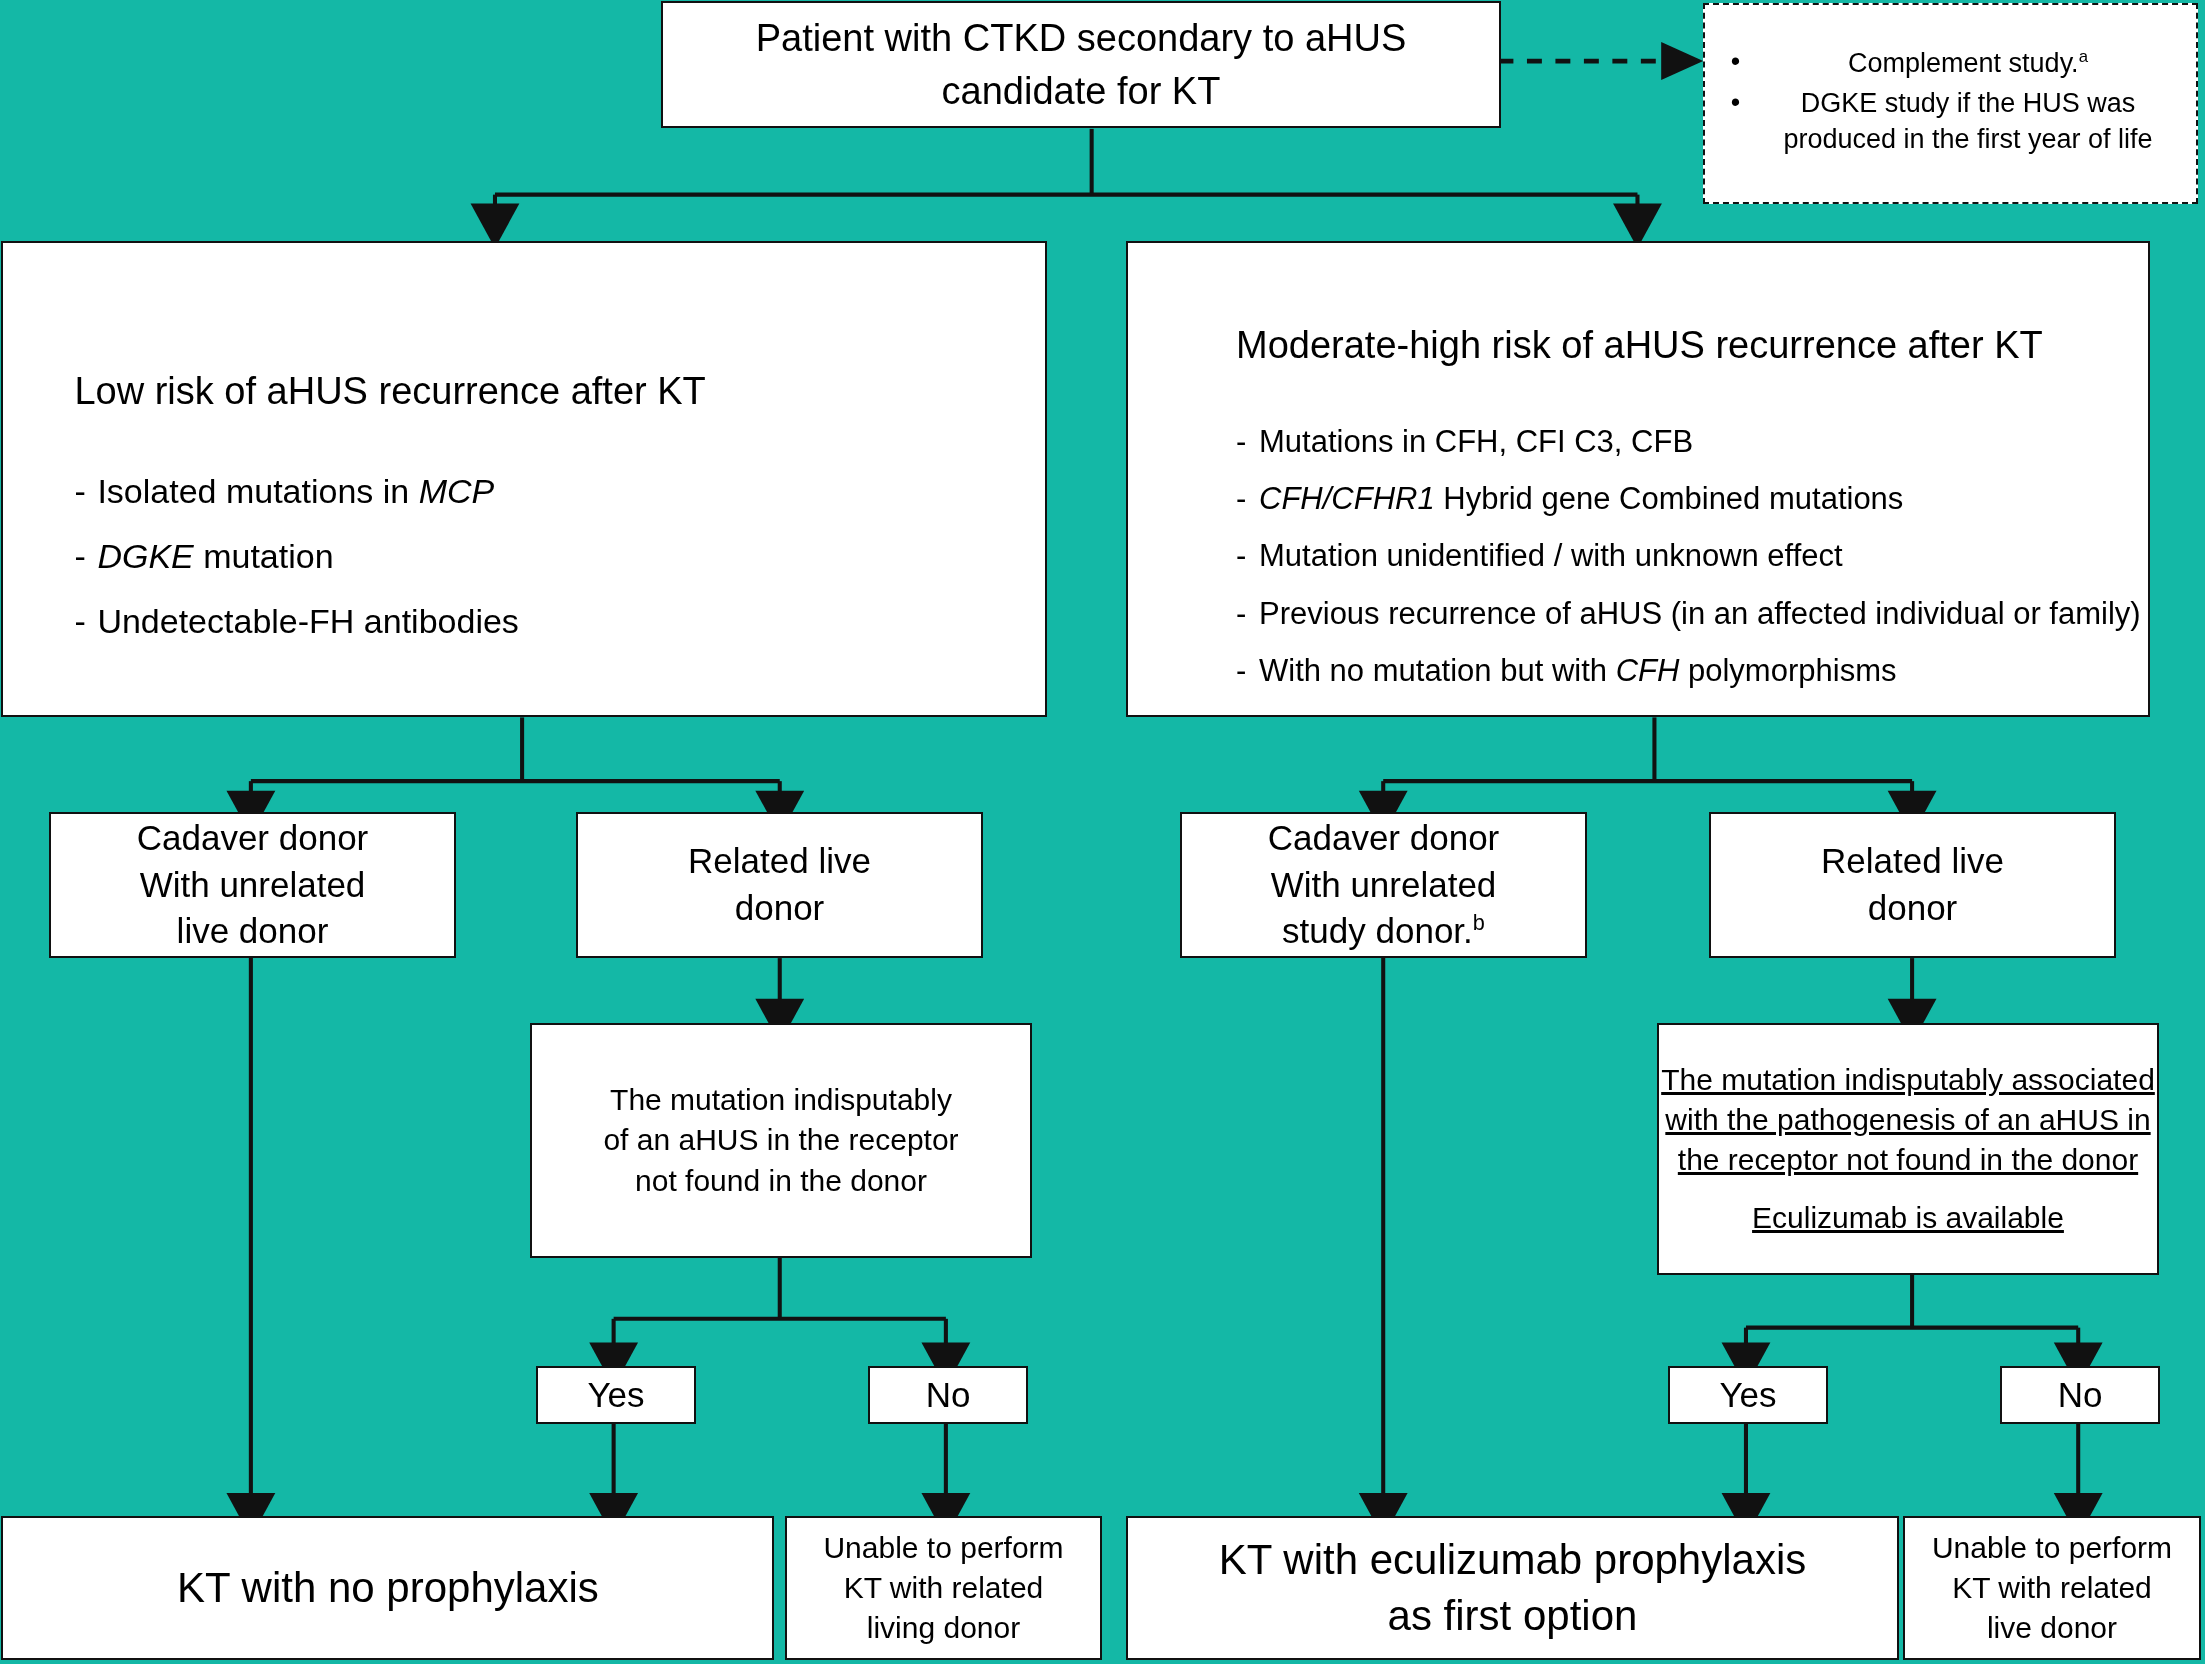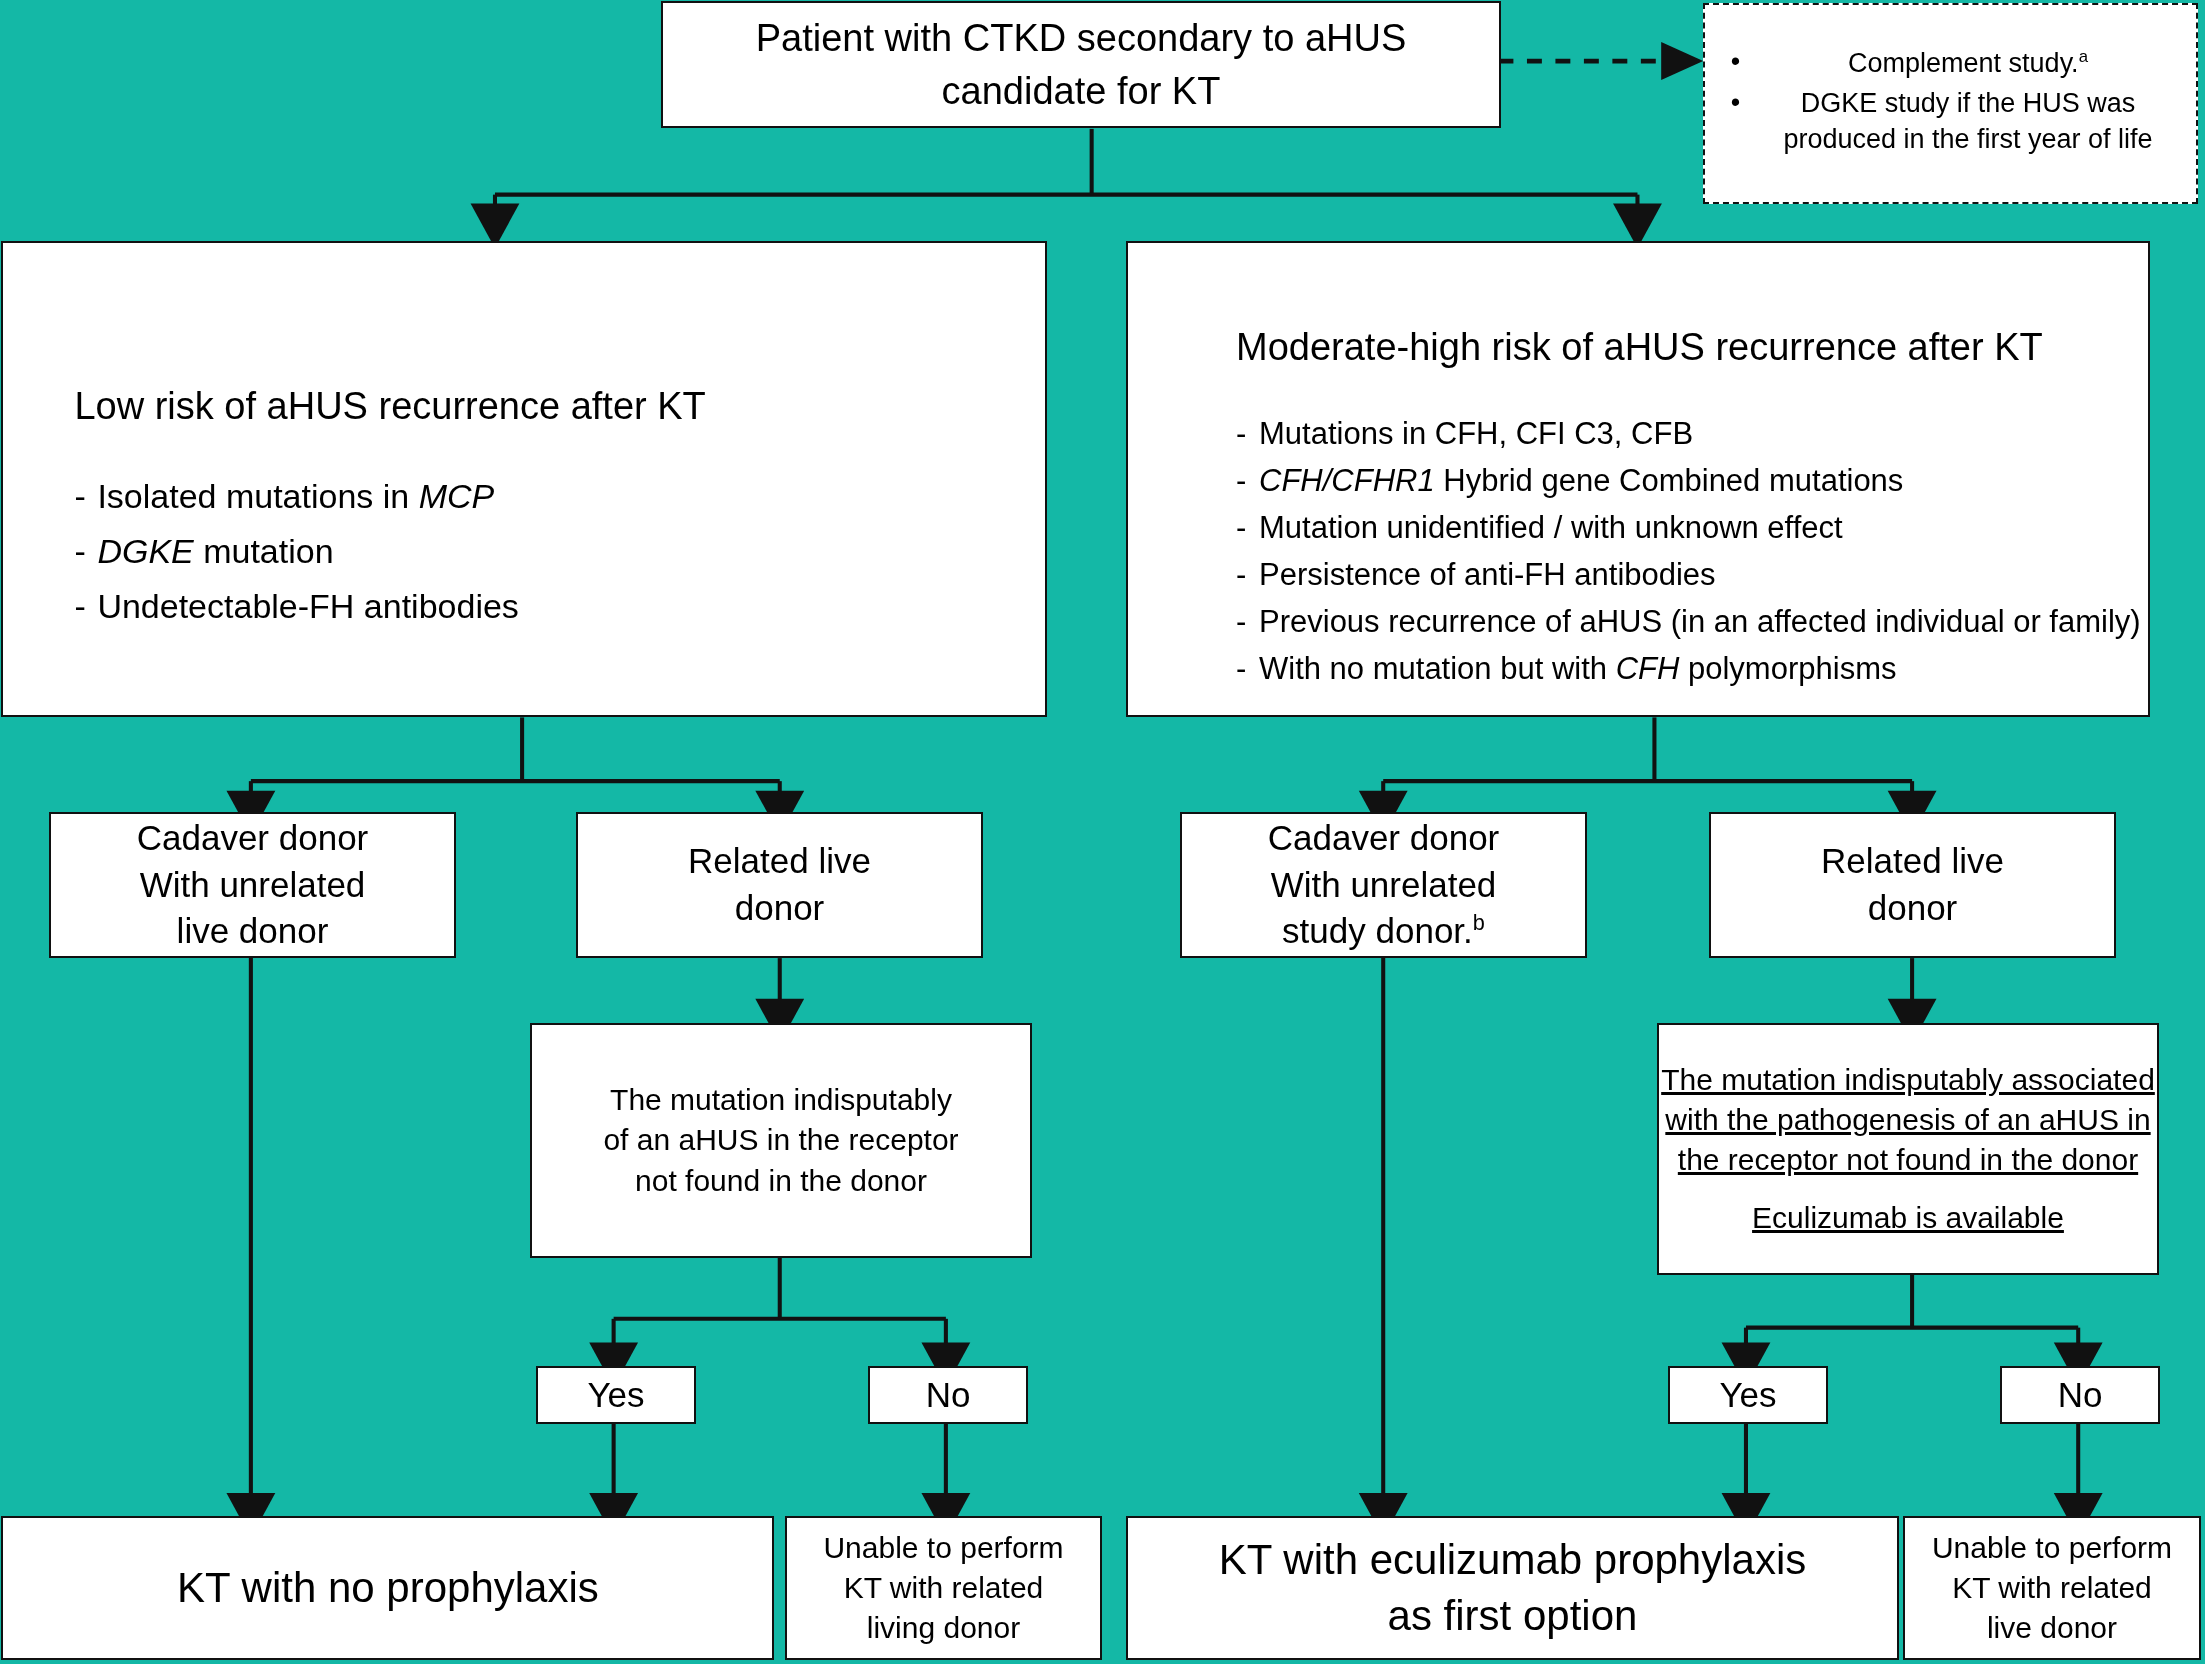--- a/index.html
+++ b/index.html
@@ -66,20 +66,21 @@
   }
   .risk-list {
     list-style: none;
     margin: 0;
     padding: 0;
     font-size: 34px;
     line-height: 1.62;
   }
   .risk-list li {
     white-space: nowrap;
+    margin-top: 10px;
   }
   .dash-mark {
     display: inline-block;
     width: 23px;
   }
   .note-list {
     list-style: none;
     margin: 0;
     padding: 0;
     font-size: 27px;
@@ -218,23 +219,20 @@
       <li>
         <span class="dash-mark">-</span><span>Mutations in CFH, CFI C3, CFB</span><span class="it"></span><span></span>
       </li>
       <li>
         <span class="dash-mark">-</span><span></span><span class="it">CFH/CFHR1</span><span> Hybrid gene Combined mutations</span>
       </li>
       <li>
         <span class="dash-mark">-</span><span>Mutation unidentified /  with unknown effect</span><span class="it"></span><span></span>
       </li>
       <li>
-        <span class="dash-mark">-</span><span>Persistence of anti-FH antibodies</span><span class="it"></span><span></span>
-      </li>
-      <li>
         <span class="dash-mark">-</span><span>Previous recurrence of aHUS (in an affected individual or family)</span><span class="it"></span><span></span>
       </li>
       <li>
         <span class="dash-mark">-</span><span>With no mutation but with </span><span class="it">CFH</span><span> polymorphisms</span>
       </li>
     </ul>
   </div>
 
   <div class="node" style="left:49px; top:812px; width:407px; height:146px;">
     <span class="med">Cadaver donor</span>

